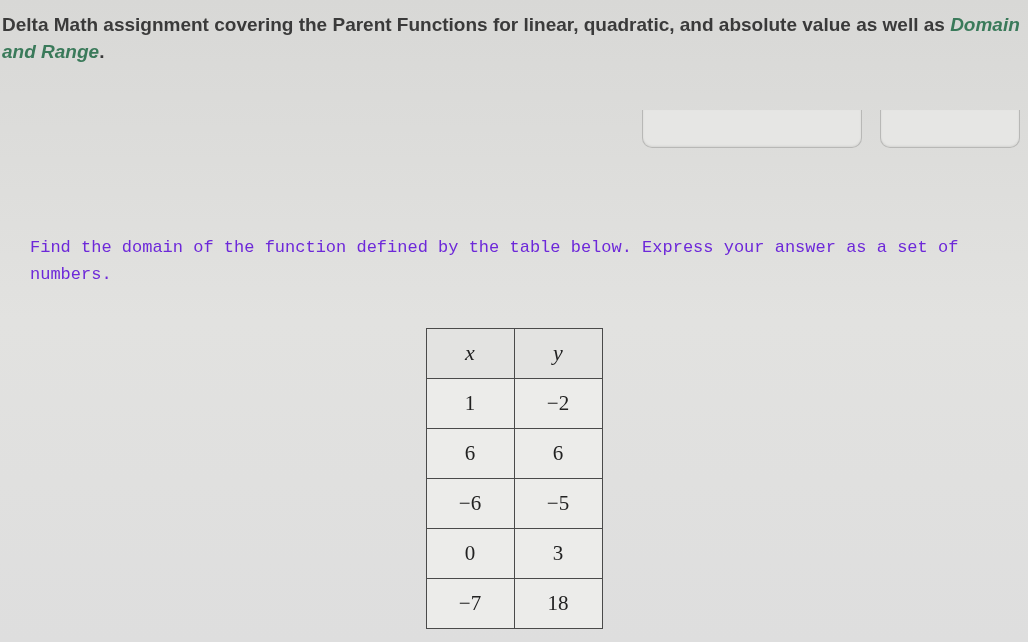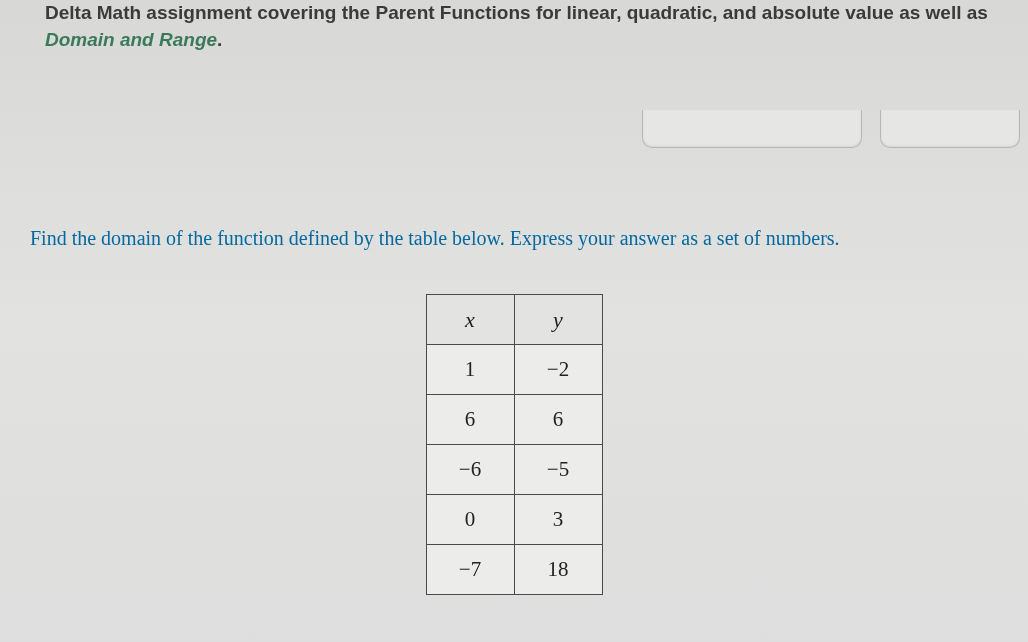--- a/index.html
+++ b/index.html
@@ -10,27 +10,26 @@
     body {
       width: 1028px;
       height: 642px;
       background: linear-gradient(to bottom, #d8d8d6 0%, #e2e2e0 50%, #dedede 100%);
       font-family: Georgia, 'Times New Roman', serif;
       color: #2a2a2a;
       overflow: hidden;
       position: relative;
     }
     .assignment-header {
-      padding: 0 8px 0 2px;
+      padding: 12px 8px 0 2px;
       font-family: Arial, Helvetica, sans-serif;
       font-size: 19px;
       font-weight: 600;
       color: #3a3a3a;
       line-height: 1.4;
-      margin-left: 43px;
     }
     .topic-highlight {
       color: #3a7a5a;
       font-style: italic;
     }
     .button-row {
       position: absolute;
       top: 110px;
       right: 8px;
       display: flex;
@@ -45,24 +44,24 @@
       border-top: none;
       box-shadow: inset 0 -1px 2px rgba(0,0,0,0.08);
     }
     .ghost-button.narrow {
       width: 140px;
     }
     .question-area {
       padding: 170px 30px 0 30px;
     }
     .question-text {
-      font-size: 20px;
+      font-size: 17px;
       line-height: 1.55;
-      color: #0369a1;
-      font-family: Liberation Serif, serif;
+      color: #6d28d9;
+      font-family: Liberation Mono, monospace;
     }
     .data-table {
       margin: 40px auto 0 auto;
       border-collapse: collapse;
       background: #eaeae8;
     }
     .data-table th,
     .data-table td {
       border: 1.5px solid #4a4a4a;
       width: 88px;

